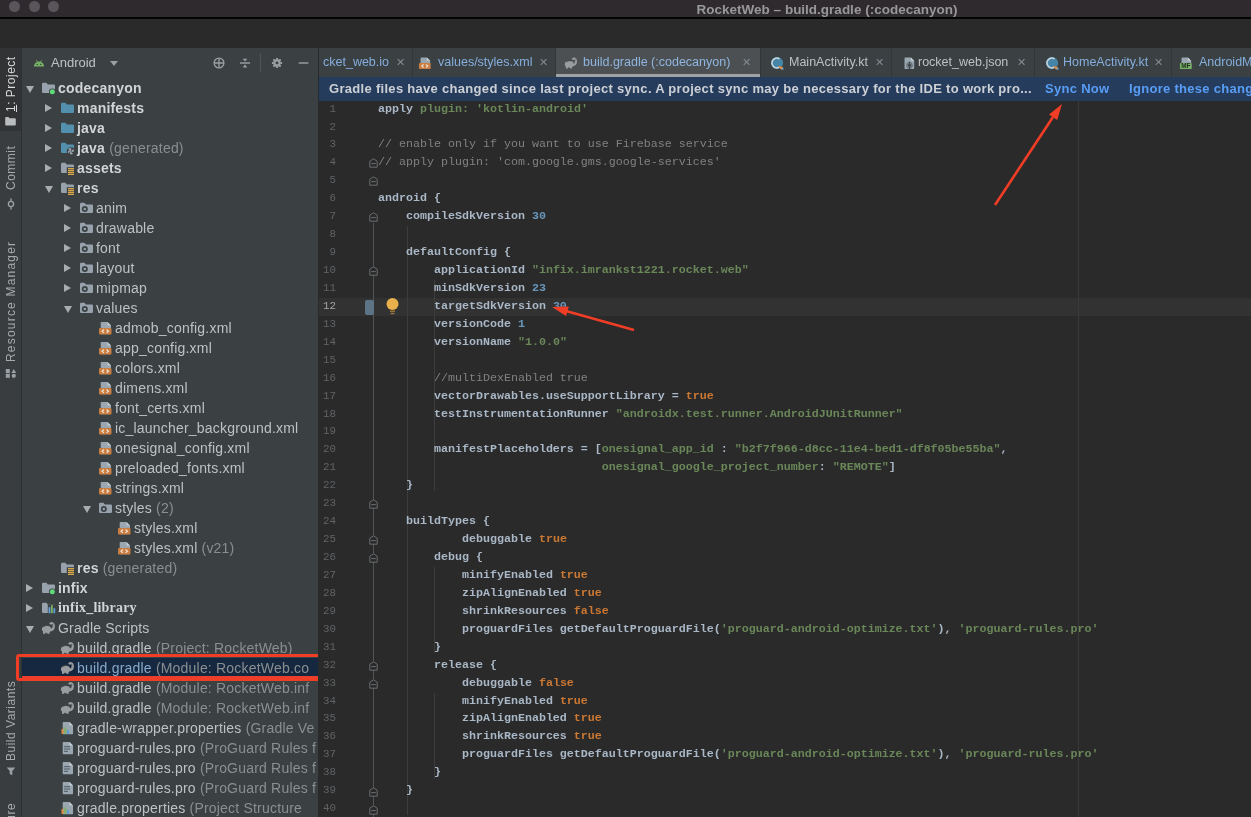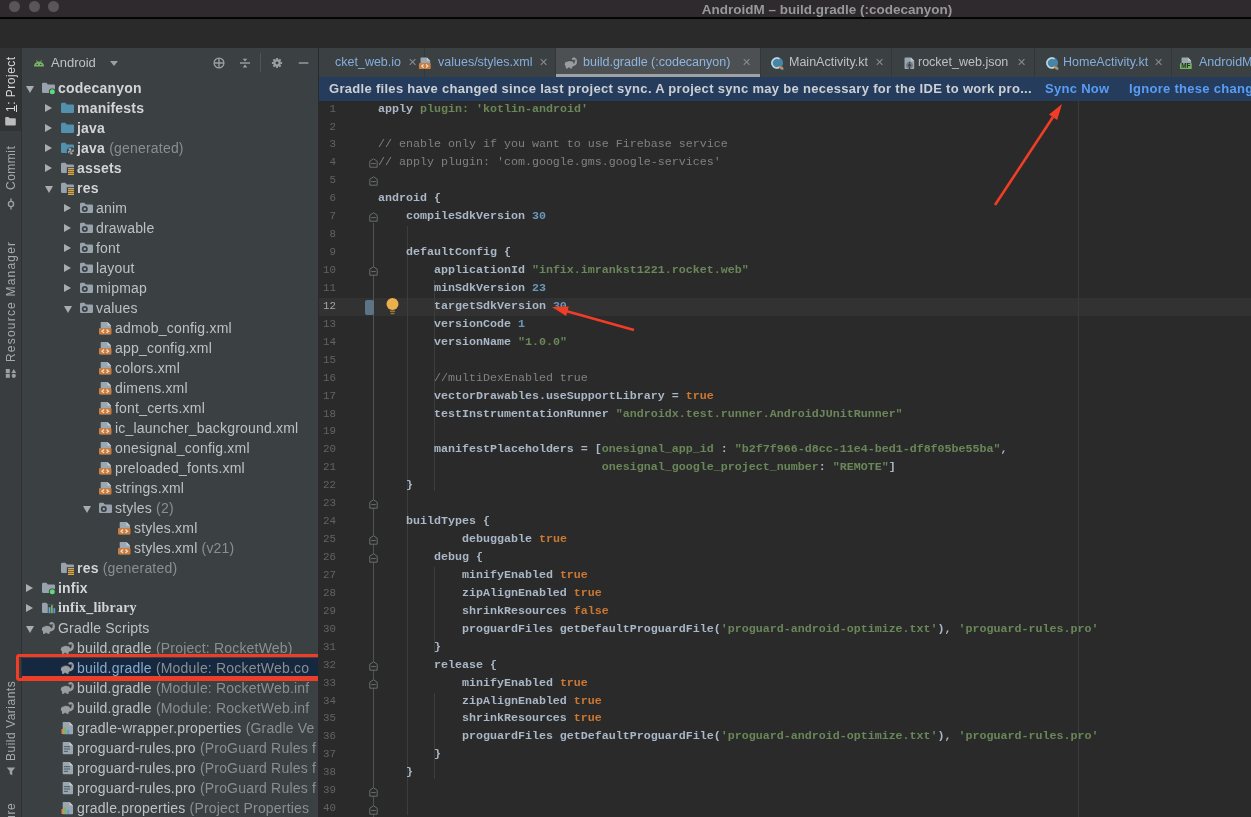--- a/index.html
+++ b/index.html
@@ -43,21 +43,21 @@
 .b{color:#cc7832;}
 .fold{position:absolute;left:50px;width:9px;height:10px;}
 
 #guide{position:absolute;left:759px;top:0;width:1px;height:717px;background:#3a3a3a;}
 #foldstem{position:absolute;left:54px;top:122px;width:1px;height:595px;background:#505456;}
 </style></head><body>
 <div class="abs" id="titlebar">
 <div class="tl" style="left:9px"></div>
 <div class="tl" style="left:29px"></div>
 <div class="tl" style="left:48px"></div>
-<div id="titletext">AndroidM – build.gradle (:codecanyon)</div>
+<div id="titletext">RocketWeb – build.gradle (:codecanyon)</div>
 </div>
 <div class="abs" id="navbar">
 <span class="crumb" style="left:29px"><b>RocketWeb</b></span>
 <svg class="chev" style="left:96px" viewBox="0 0 8 12">
       <path d="M1.5 1 L6.5 6 L1.5 11" stroke="#8a8e90" stroke-width="1.2" fill="none"></path>
     </svg>
 <span class="crumb" style="left:118px"><b>codecanyon</b></span>
 <svg class="chev" style="left:192px" viewBox="0 0 8 12">
       <path d="M1.5 1 L6.5 6 L1.5 11" stroke="#8a8e90" stroke-width="1.2" fill="none"></path>
     </svg>
@@ -535,28 +535,28 @@
 <span class="txt" style="left:55px">proguard-rules.pro <span class="gray">(ProGuard Rules f</span></span>
 </div>
 <div class="trow" style="top:750px;">
 <svg class="ticon" style="left:38px" width="16" height="14" viewBox="0 0 16 14">
         <path d="M3.5 1 h6 l3.5 3.5 v8 q0 .8-.8 .8 h-8.7 q-.8 0-.8-.8 v-10.7 q0-.8 .8-.8 z" fill="#9aa7b0"></path>
         <path d="M9.5 1 l3.5 3.5 h-3.5 z" fill="#c6ccd0"></path>
         <rect x="1.5" y="8" width="2" height="5" fill="#d8883c"></rect>
         <rect x="4.3" y="6.5" width="2" height="6.5" fill="#7db15f"></rect>
         <rect x="7.1" y="9" width="2" height="4" fill="#5a9bd5"></rect>
       </svg>
-<span class="txt" style="left:55px">gradle.properties <span class="gray">(Project Properties</span></span>
+<span class="txt" style="left:55px">gradle.properties <span class="gray">(Project Structure</span></span>
 </div>
 <div class="abs" style="left:-6px;top:606px;width:320px;height:25px;border:3px solid #e8402c;border-radius:3px;"></div>
 </div>
 <div class="abs" style="left:16px;top:654px;width:312px;height:27px;border:3px solid #f03d26;border-radius:3px;"></div>
 <div class="abs" id="editor">
 <div class="abs" id="tabbar">
-<div class="tab" style="left:16px;width:90px;text-align:right;">
+<div class="tab" style="left:4px;width:90px;text-align:right;">
 <span class="tname" style="left:0px;color:#84aedd;">cket_web.io</span>
 <span class="tx" style="left:73px;">✕</span>
 </div>
 <div class="tab" style="left:90px;width:147px;">
 <svg class="tabicon" style="left:9px" width="15" height="14" viewBox="0 0 16 14">
           <path d="M3.5 1 h6 l3.5 3.5 v8 q0 .8-.8 .8 h-8.7 q-.8 0-.8-.8 v-10.7 q0-.8 .8-.8 z" fill="#9aa7b0"></path>
           <path d="M9.5 1 l3.5 3.5 h-3.5 z" fill="#c6ccd0"></path>
           <rect x="1" y="7" width="12.5" height="6.5" rx="1" fill="#c97d41"></rect>
           <path d="M6 8.5 L4 10.2 L6 11.9 M8.5 8.5 L10.5 10.2 L8.5 11.9" stroke="#f2e3d4" stroke-width="1.2" fill="none"></path>
         </svg>
@@ -748,20 +748,21 @@
         <div class="codeline">&nbsp;</div>
         <div class="codeline">    buildTypes {</div>
         <div class="codeline">            debuggable <span class="b">true</span></div>
         <div class="codeline">        debug {</div>
         <div class="codeline">            minifyEnabled <span class="b">true</span></div>
         <div class="codeline">            zipAlignEnabled <span class="b">true</span></div>
         <div class="codeline">            shrinkResources <span class="b">false</span></div>
         <div class="codeline">            proguardFiles getDefaultProguardFile(<span class="s">'proguard-android-optimize.txt'</span>), <span class="s">'proguard-rules.pro'</span></div>
         <div class="codeline">        }</div>
         <div class="codeline">        release {</div>
+        <div class="codeline">            debuggable <span class="b">false</span></div>
         <div class="codeline">            minifyEnabled <span class="b">true</span></div>
         <div class="codeline">            zipAlignEnabled <span class="b">true</span></div>
         <div class="codeline">            shrinkResources <span class="b">true</span></div>
         <div class="codeline">            proguardFiles getDefaultProguardFile(<span class="s">'proguard-android-optimize.txt'</span>), <span class="s">'proguard-rules.pro'</span></div>
         <div class="codeline">        }</div>
         <div class="codeline">    }</div>
       </div>
 </div>
 </div>
 <svg class="abs" style="left:0;top:0;pointer-events:none" width="1251" height="817" viewBox="0 0 1251 817">

